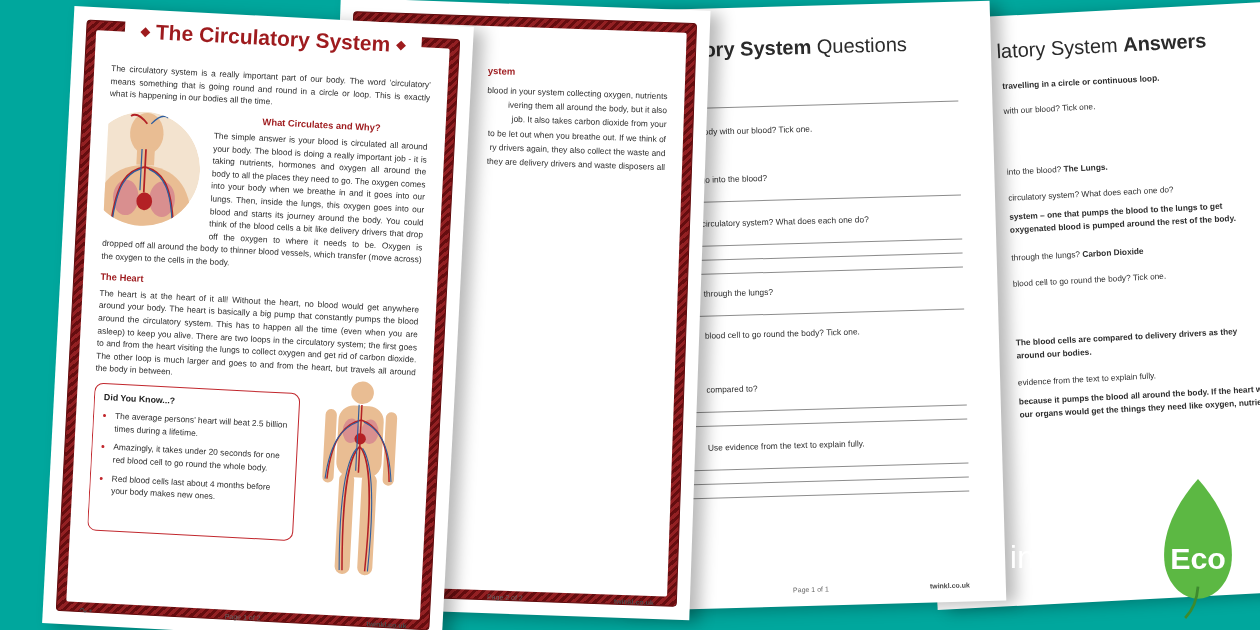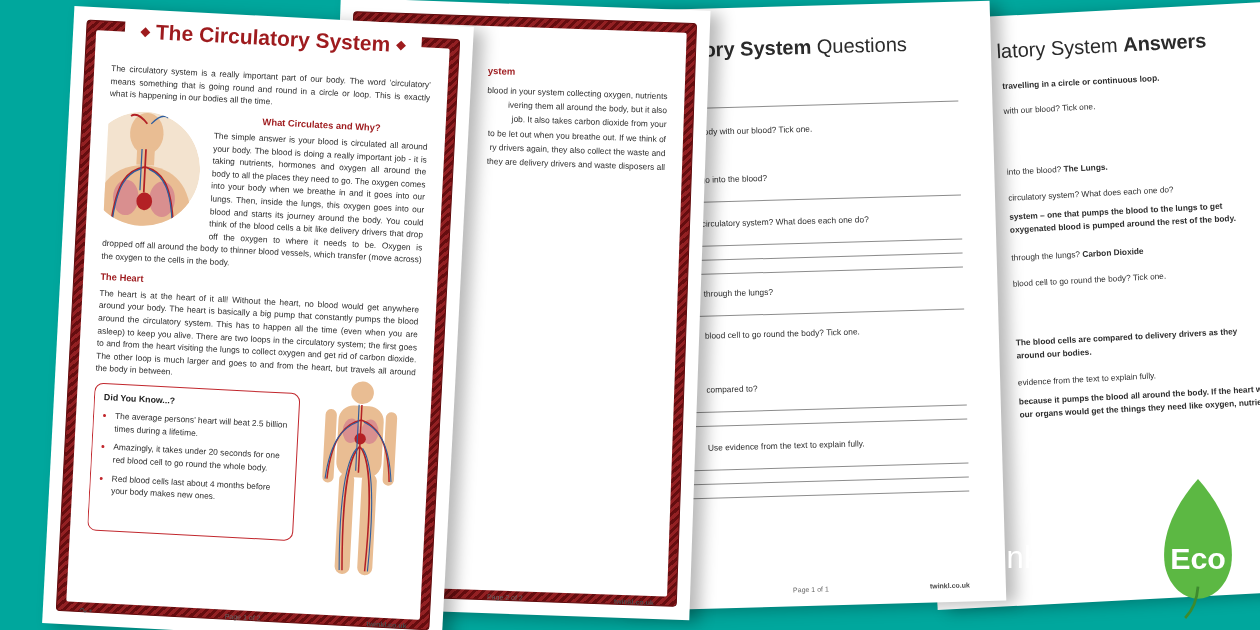--- a/index.html
+++ b/index.html
@@ -218,21 +218,21 @@
             <path d="M2 8 C4 2 8 2 9 7 C10 11 13 11 14 7" stroke="#4a4a4a" fill="none" stroke-width="2"></path>
             <circle cx="22" cy="7" r="2.2" fill="#4a4a4a"></circle>
           </svg>
       </span>
       <span class="fpage">Page 1 of 2</span>
       <span class="fsite">twinkl.co.uk</span>
     </div>
   </div>
 
   <div class="eco">
-    <div class="ink-saving">ink saving</div>
+    <div class="ink-saving">ink under</div>
     <svg class="leaf" viewBox="0 0 100 158" width="92" height="146">
       <path d="M50 3 C26 30 9 64 14 97 C19 122 36 133 50 133 C64 133 81 122 86 97 C91 64 74 30 50 3 Z" style="fill:var(--eco-green,#5cb843)"></path>
       <path d="M50 120 C49 134 44 146 36 154" style="stroke:var(--eco-green-dark,#3d8a2e)" stroke-width="3" fill="none"></path>
       <text x="50" y="101" text-anchor="middle">Eco</text>
     </svg>
   </div>
 
 </div>
 
 </body></html>

